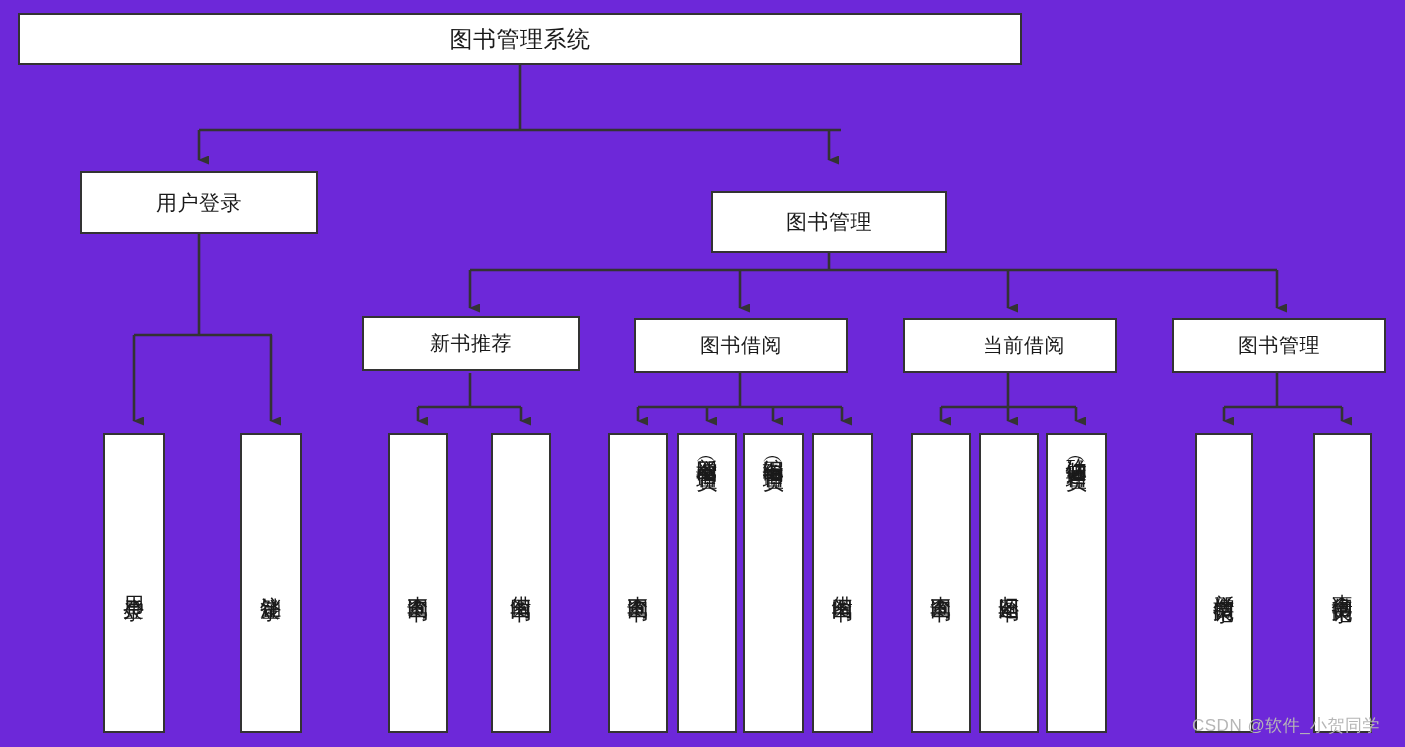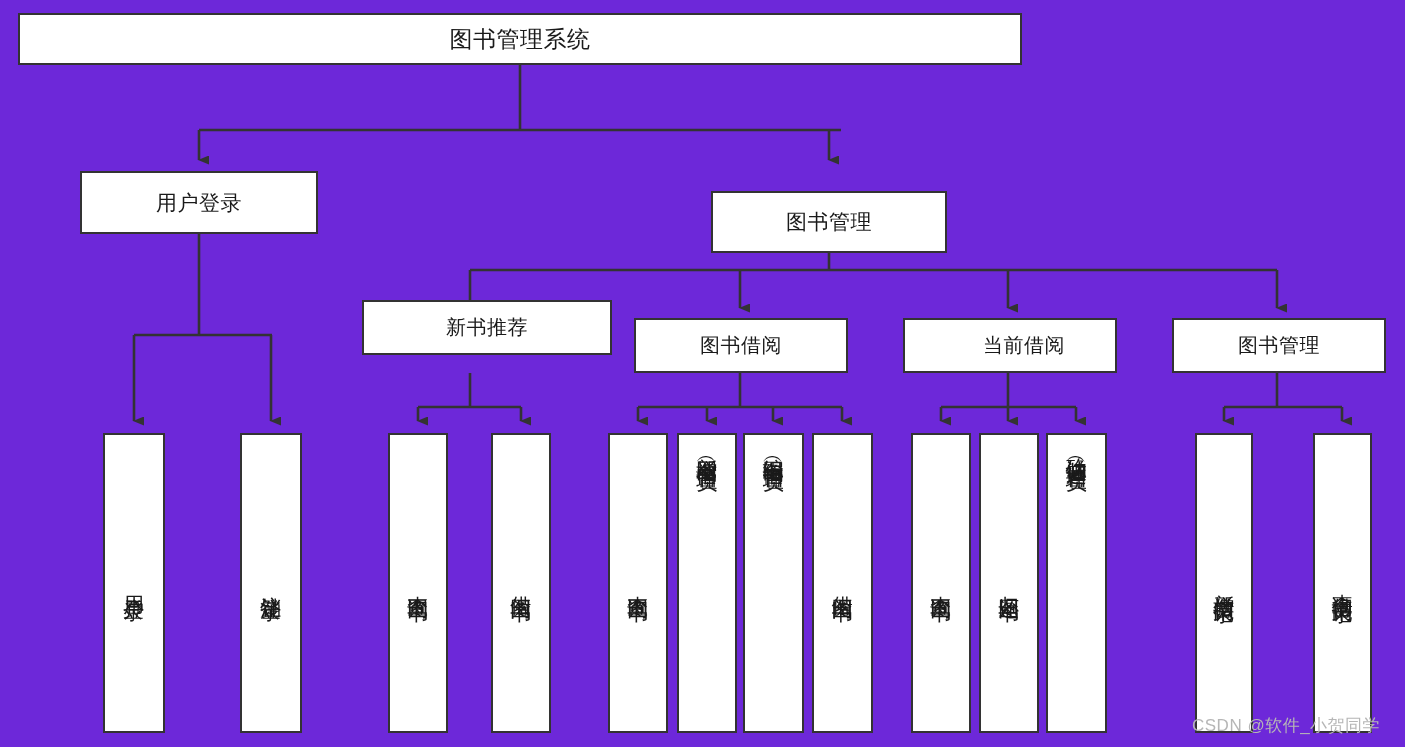--- a/index.html
+++ b/index.html
@@ -124,21 +124,21 @@
       <path d="M1224,407 L1224,421" marker-end="url(#arrowhead)"></path>
       <path d="M1342,407 L1342,421" marker-end="url(#arrowhead)"></path>
     </g>
   </svg>
 
   <div class="node root" style="left:18px; top:13px; width:1004px; height:52px;">图书管理系统</div>
 
   <div class="node level2" style="left:80px; top:171px; width:238px; height:63px;">用户登录</div>
   <div class="node level2" style="left:711px; top:179px; width:236px; height:62px;margin-top:12px;">图书管理</div>
 
-  <div class="node level3" style="left:362px; top:300px; width:250px; height:55px;">新书推荐</div>
+  <div class="node level3" style="left:362px; top:316px; width:218px; height:55px;">新书推荐</div>
   <div class="node level3" style="left:634px; top:318px; width:214px; height:55px;">图书借阅</div>
   <div class="node level3" style="left:903px; top:318px; width:214px; height:55px;padding-left:28px;">当前借阅</div>
   <div class="node level3" style="left:1172px; top:318px; width:214px; height:55px;">图书管理</div>
 
   <div class="node leaf" style="left:103px; top:433px; width:62px; height:300px;">
     <span class="leaf-text">用户登录</span>
   </div>
   <div class="node leaf" style="left:240px; top:433px; width:62px; height:300px;">
     <span class="leaf-text">注销登录</span>
   </div>

